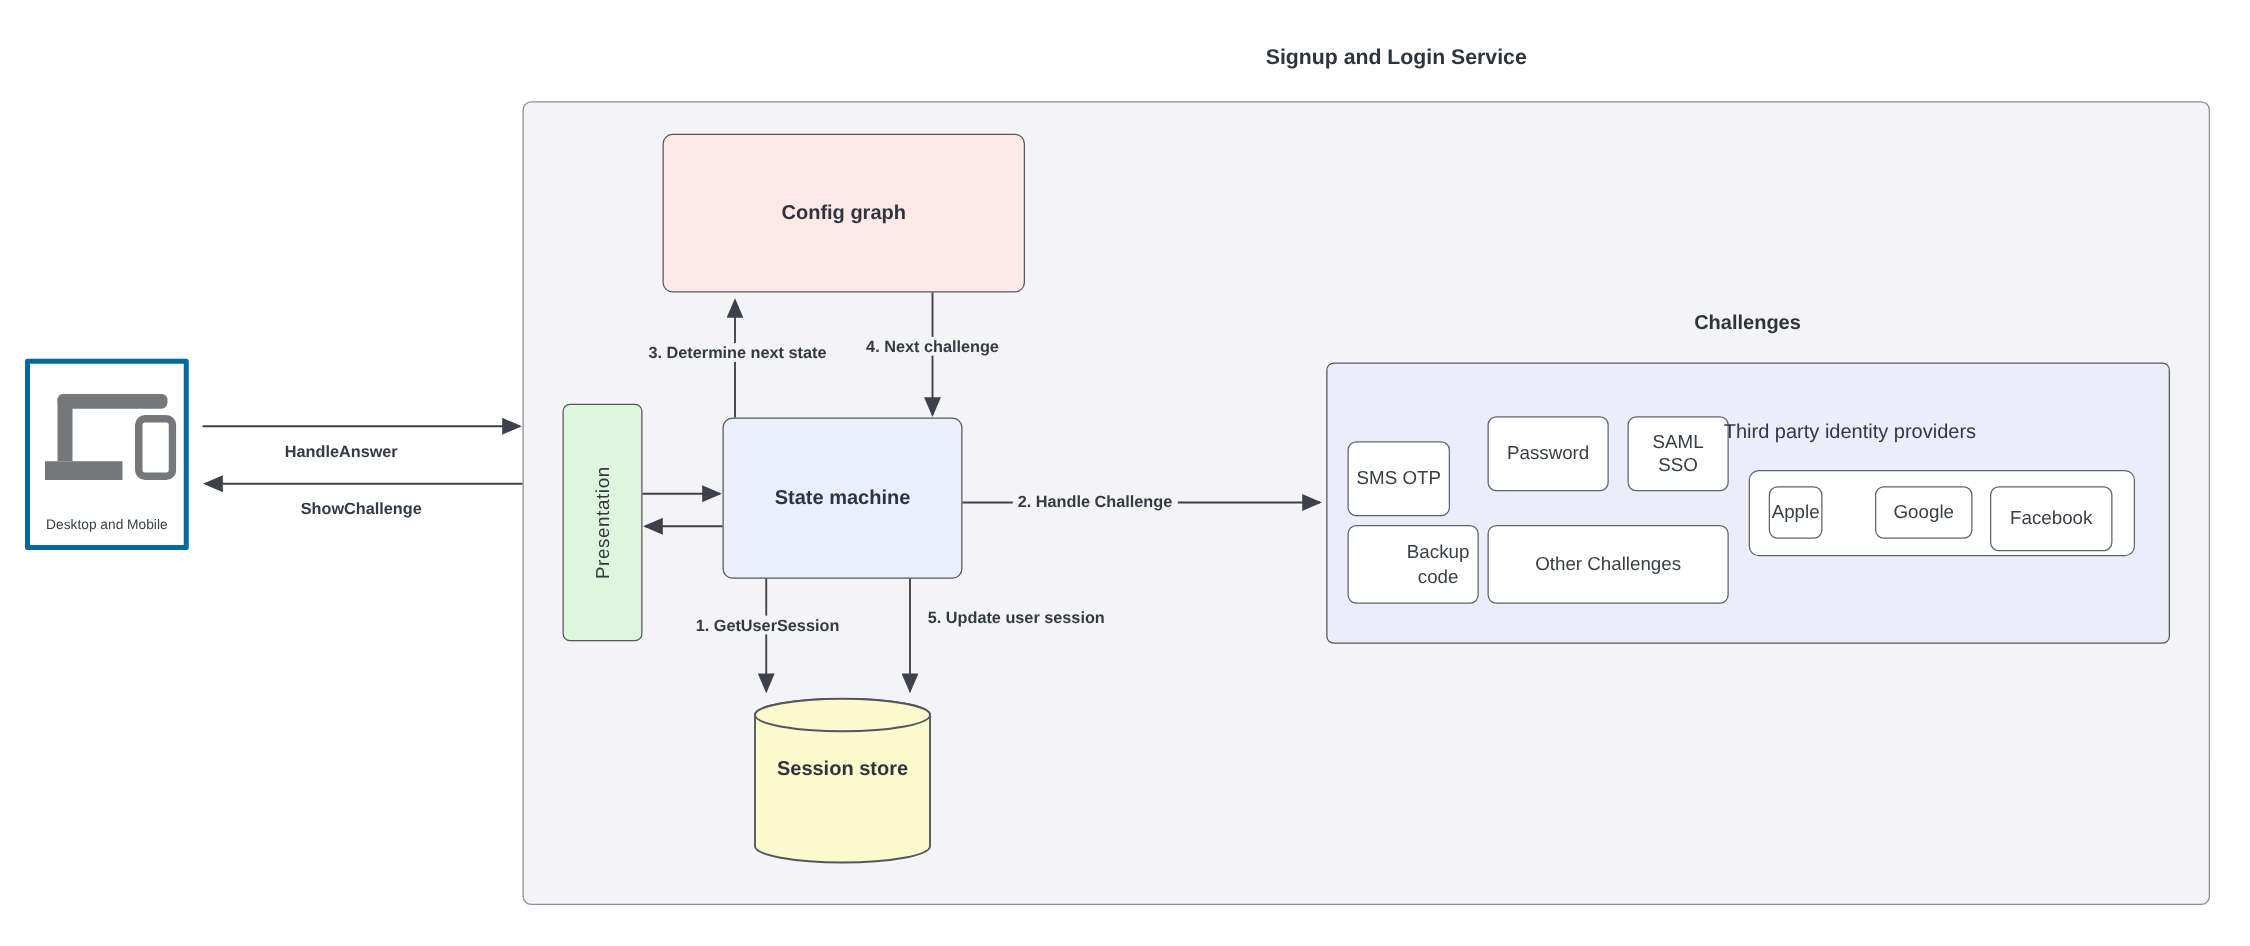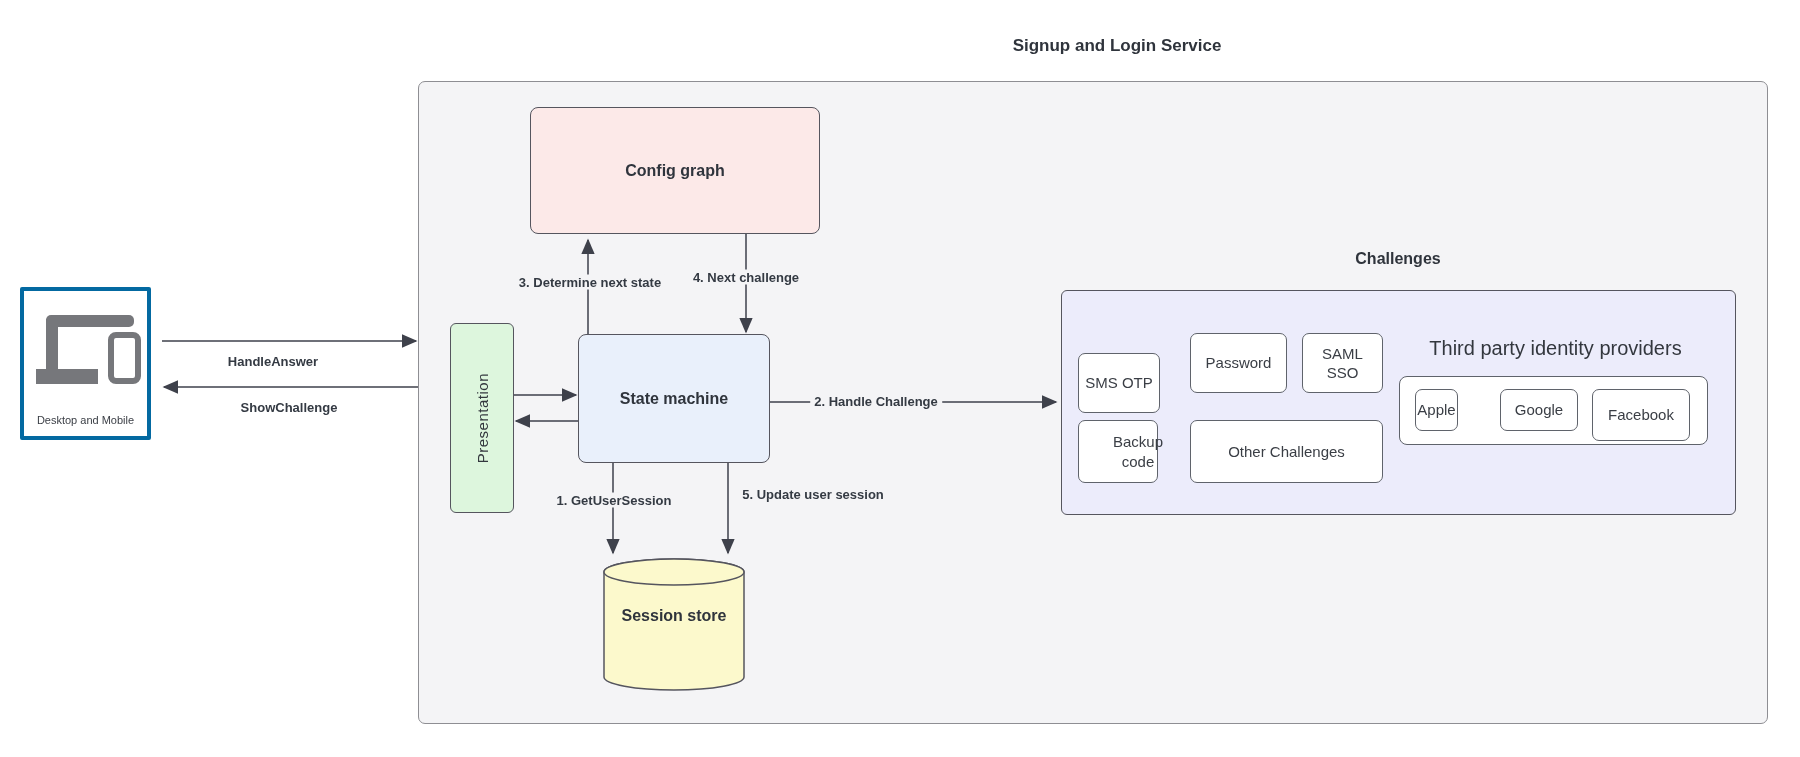--- a/index.html
+++ b/index.html
@@ -56,25 +56,25 @@
     border:1.5px solid var(--node-border);border-radius:6px;
   }
   .challenge-item{
     position:absolute;box-sizing:border-box;background:#fff;border:1.4px solid var(--white-border);
     border-radius:7px;display:flex;align-items:center;justify-content:center;text-align:center;
     font-size:15px;color:#3a3e45;line-height:1.3;padding:2px 6px;
   }
   .ci-sms{left:16px;top:42px;width:82px;height:60px;margin-top:20px;}
   .ci-password{left:128px;top:42px;width:97px;height:60px;}
   .ci-saml{left:240px;top:42px;width:81px;height:60px;}
-  .ci-backup{left:16px;top:129px;width:80px;height:63px;padding-left:46px;}
+  .ci-backup{left:16px;top:129px;width:105px;height:63px;padding-left:46px;}
   .ci-other{left:128px;top:129px;width:193px;height:63px;}
   .tp-title{
-    position:absolute;left:340px;top:46px;width:307px;text-align:center;
-    font-size:20px;color:#33373e;
+    position:absolute;left:317px;top:46px;width:307px;
+    font-size:16px;color:#33373e;
   }
   .tp-box{
     position:absolute;left:337px;top:85px;width:307px;height:67px;background:#fff;
     border:1.4px solid var(--white-border);border-radius:8px;
   }
   .tp-apple{left:15px;top:12px;width:43px;height:42px;}
   .tp-google{left:100px;top:12px;width:78px;height:42px;}
   .tp-facebook{left:192px;top:12px;width:98px;height:52px;}
   .edge-label{
     position:absolute;transform:translate(-50%,-50%);white-space:nowrap;

